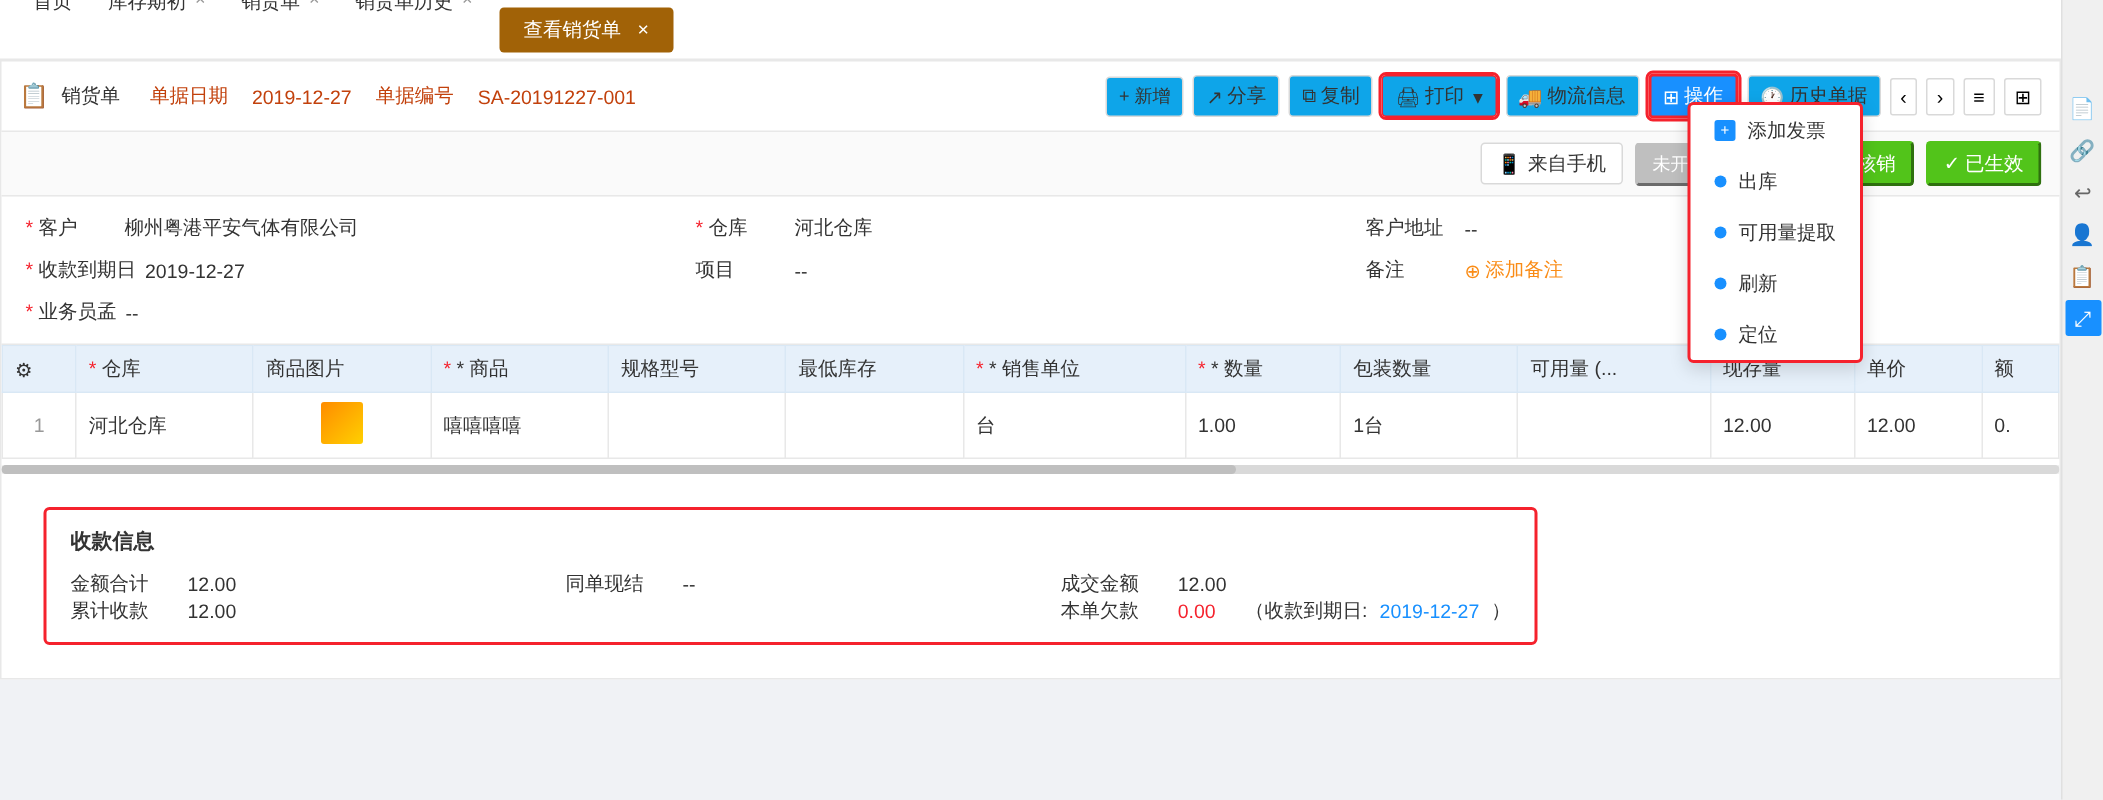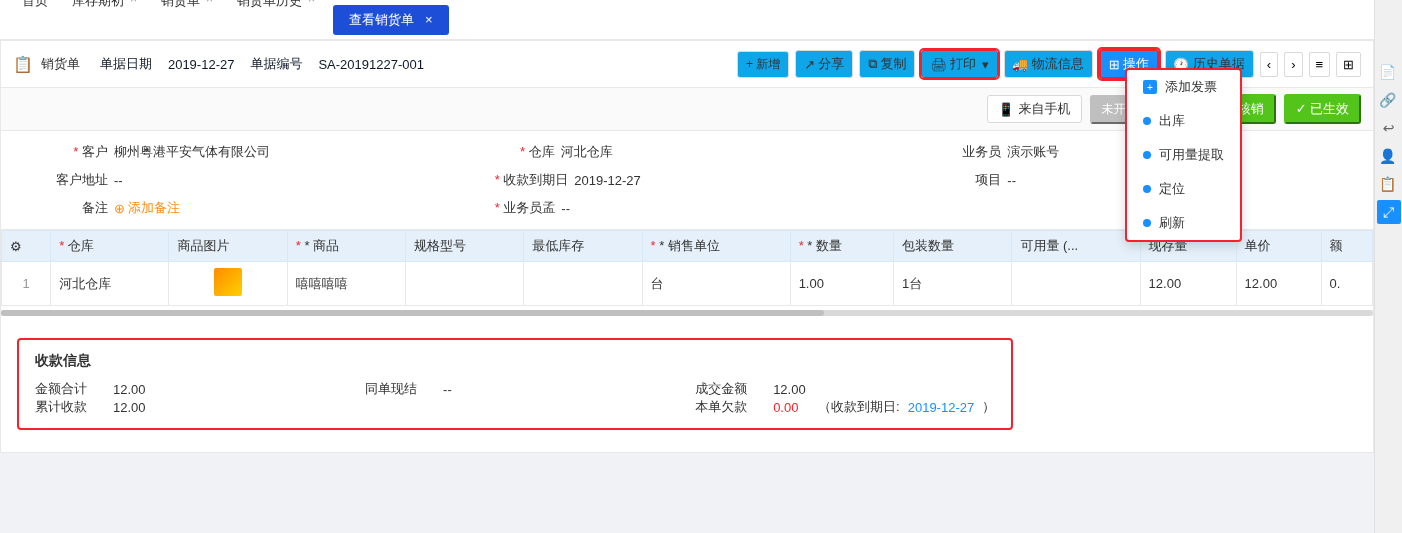--- a/index.html
+++ b/index.html
@@ -10,41 +10,41 @@
       display: flex; align-items: center; background: #fff;
       border-bottom: 1px solid #e8e8e8; padding: 0 10px;
       height: 40px; position: relative;
     }
     .tab-item {
       display: flex; align-items: flex-start; padding: 0 12px; height: 56px;
       cursor: pointer; color: #333; white-space: nowrap; border-bottom: 2px solid transparent;
     }
     .tab-item .tab-close { margin-left: 6px; color: #999; cursor: pointer; font-size: 12px; }
     .tab-active-green {
-      background: #1d4ed8; color: #fff; padding: 6px 16px; border-radius: 3px;
+      background: #a16207; color: #fff; padding: 6px 16px; border-radius: 3px;
       margin: 0 6px; cursor: pointer; display: flex; align-items: center; gap: 5px;
     }
     .window-close {
       margin-left: auto; cursor: pointer; font-size: 16px; color: #666;
     }
 
     
     .doc-container {
       background: #fff; margin: 0; padding: 0;
       border: 1px solid #e8e8e8;
     }
 
     
     .doc-titlebar {
       display: flex; align-items: center; padding: 8px 12px;
       border-bottom: 1px solid #e8e8e8; gap: 20px;
     }
     .doc-title-left { display: flex; align-items: center; gap: 8px; color: #333; font-size: 13px; }
     .doc-icon { color: #1890ff; font-size: 16px; }
-    .doc-meta { display: flex; align-items: center; gap: 16px; font-size: 13px; color: #0f172a; }
+    .doc-meta { display: flex; align-items: center; gap: 16px; font-size: 13px; color: #c2410c; }
     .doc-toolbar { margin-left: auto; display: flex; align-items: center; gap: 6px; }
     .toolbar-btn {
       display: flex; align-items: center; gap: 3px; padding: 4px 8px;
       border: 1px solid #d9d9d9; background: #0ea5e9; border-radius: 3px;
       cursor: pointer; color: #333; font-size: 12px; white-space: nowrap;
     }
     .toolbar-btn.active-op { background: #1890ff; color: #fff; border-color: #1890ff; }
     .btn-nav { padding: 4px 6px; border: 1px solid #d9d9d9; background: #fff; cursor: pointer; border-radius: 2px; }
 
     
@@ -58,21 +58,21 @@
       cursor: pointer; font-size: 12px; color: #333;
     }
     .action-btn.blue-outline { border-color: #1890ff; color: #1890ff; }
     .status-btn-gray { background: #bfbfbf; color: #fff; border-color: #bfbfbf; border-radius: 3px; padding: 4px 10px; font-size: 12px; cursor: pointer; }
     .status-btn-green { background: #52c41a; color: #fff; border-color: #52c41a; border-radius: 3px; padding: 4px 10px; font-size: 12px; cursor: pointer; }
     .spacer { flex: 1; }
 
     
     .form-area { padding: 12px 16px; display: grid; grid-template-columns: 1fr 1fr 1fr; gap: 10px 0; }
     .form-row { display: flex; align-items: center; gap: 6px; }
-    .form-label { color: #333; min-width: 60px; text-align: right; white-space: nowrap; margin-left: 31px; }
+    .form-label { color: #333; min-width: 60px; text-align: left; white-space: nowrap; }
     .form-label.required::before { content: '* '; color: #f5222d; }
     .form-value { color: #333; }
     .form-add-note { color: #fa8c16; cursor: pointer; display: flex; align-items: center; gap: 3px; }
 
     
     .table-wrapper { overflow-x: auto; border-top: 1px solid #e8e8e8; }
     table { width: 100%; border-collapse: collapse; }
     th {
       background: #e6f0fa; padding: 6px 8px; border: 1px solid #d9e8f5;
       text-align: left; font-weight: normal; color: #333; white-space: nowrap;
@@ -227,24 +227,20 @@
 
       <div class="form-area">
 
         <div class="form-row">
           <span class="form-label required">客户</span>
           <span class="form-value">柳州粤港平安气体有限公司</span>
         </div>
         <div class="form-row">
           <span class="form-label required">仓库</span>
           <span class="form-value">河北仓库</span>
-        </div>
-        <div class="form-row">
-          <span class="form-label">业务员</span>
-          <span class="form-value">演示账号</span>
         </div>
 
         <div class="form-row">
           <span class="form-label">客户地址</span>
           <span class="form-value">--</span>
         </div>
         <div class="form-row">
           <span class="form-label required">收款到期日</span>
           <span class="form-value">2019-12-27</span>
         </div>
@@ -305,21 +301,21 @@
             </tr>
           </tbody>
         </table>
         <div style="height:6px; background:#f0f0f0; margin:4px 0;">
           <div class="scroll-area">
             <div class="scroll-thumb"></div>
           </div>
         </div>
       </div>
 
-      <div style="padding:8px 0 12px 0;">
+      <div style="padding:8px 0 12px 12px;">
         <div class="payment-box">
           <div class="payment-title">收款信息</div>
           <div class="payment-grid">
             <div class="payment-row">
               <span class="payment-label">金额合计</span>
               <span class="payment-value">12.00</span>
             </div>
             <div class="payment-row">
               <span class="payment-label">同单现结</span>
               <span class="payment-value">--</span>
@@ -358,25 +354,25 @@
     <div class="dropdown-item">
       <div class="dropdown-dot-blue"></div>
       <span>出库</span>
     </div>
     <div class="dropdown-item">
       <div class="dropdown-dot-blue"></div>
       <span>可用量提取</span>
     </div>
     <div class="dropdown-item">
       <div class="dropdown-dot-blue"></div>
+      <span>刷新</span>
+    </div>
+    <div class="dropdown-item">
+      <div class="dropdown-dot-blue"></div>
       <span>定位</span>
-    </div>
-    <div class="dropdown-item">
-      <div class="dropdown-dot-blue"></div>
-      <span>刷新</span>
     </div>
   </div>
 
   <div class="right-sidebar">
     <div class="sidebar-icon">📄</div>
     <div class="sidebar-icon">🔗</div>
     <div class="sidebar-icon">↩</div>
     <div class="sidebar-icon">👤</div>
     <div class="sidebar-icon">📋</div>
     <div class="sidebar-icon blue-bg">⤢</div>

